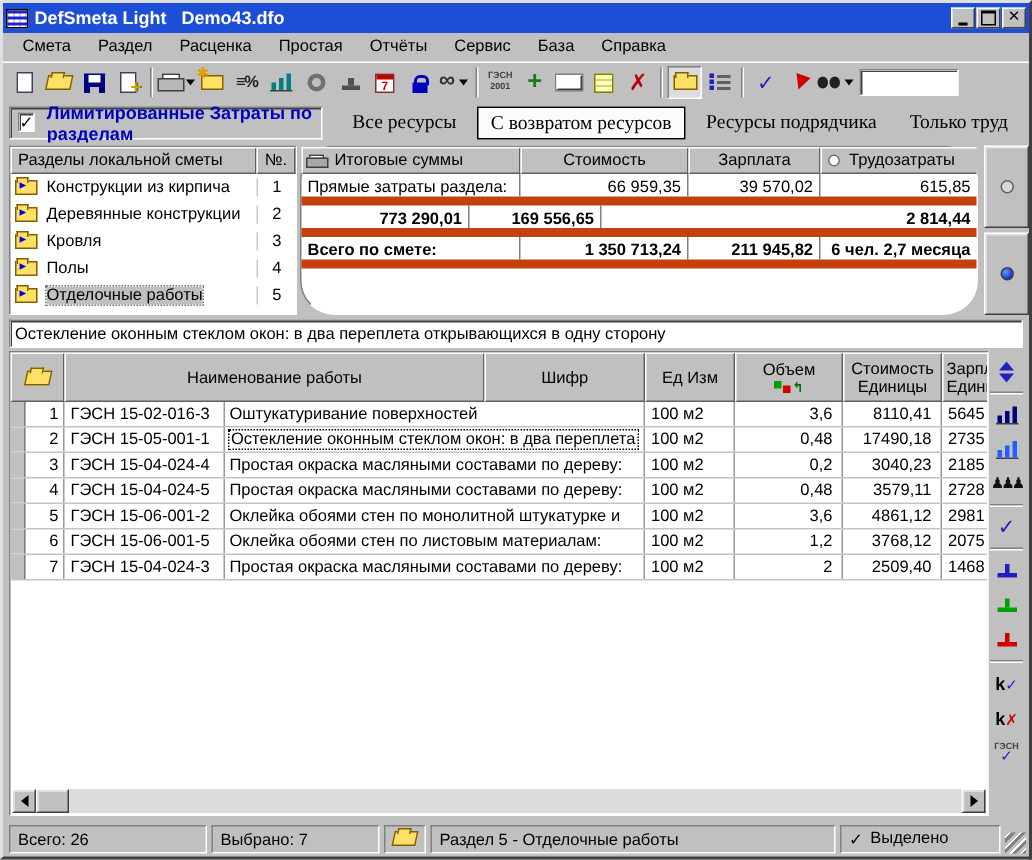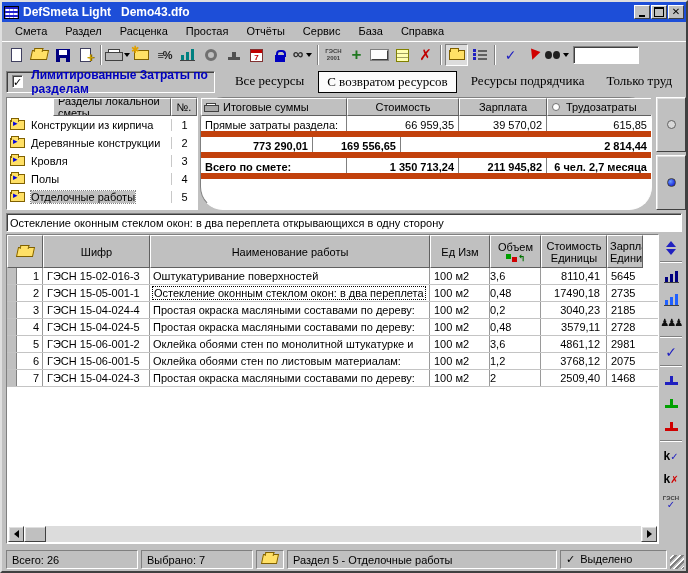--- a/index.html
+++ b/index.html
@@ -95,21 +95,21 @@
   .tabs { display:flex; margin-left:12px; font-family:"Liberation Serif","DejaVu Serif",serif; font-size:13px; white-space:nowrap; }
   .tab { padding:2px 8px; margin-right:6px; }
   .tab.selected { background:#fbfbfb; border:1px solid #000; }
 
   
   .upper { position:relative; height:114px; margin-top:2px; }
   .panel-sunken { border:1px solid; border-color:#808080 #fff #fff #808080; background:#fff; }
   .hcell { background:#c0c0c0; border:1px solid; border-color:#fff #606060 #606060 #fff; display:flex; align-items:center; overflow:hidden; }
 
   .sections { position:absolute; left:4px; top:0; width:192px; height:113px; }
-  .sections .hdr { display:flex; height:18px;padding-left:46px; }
+  .sections .hdr { display:flex; height:18px; }
   .sections .hcell.name { flex:1; padding-left:4px; }
   .sections .hcell.num { width:26px; justify-content:center; }
   .sec-row { display:flex; align-items:center; height:18px; }
   .sec-ic { width:15px; height:10px; background:#ffe066; border:1px solid #806000; position:relative; margin:0 4px 0 3px; flex:none; }
   .sec-ic::before { content:""; position:absolute; top:-3px; left:0; width:6px; height:3px; background:#ffe066; border:1px solid #806000; border-bottom:none; }
   .sec-ic::after { content:"▸"; position:absolute; left:2px; top:-3px; color:#0000e0; font-size:9px; }
   .sec-name { flex:1; white-space:nowrap; overflow:hidden; padding:1px 2px; }
   .sec-row.selected .sec-name span { background:#c0c0c0; outline:1px dotted #808080; }
   .sec-num { width:26px; text-align:center; border-left:1px solid #c8c8c8; }
 
@@ -132,35 +132,35 @@
 
   
   .descbar { margin:2px 4px; height:19px; background:#fff; border:1px solid; border-color:#808080 #fff #fff #808080; box-shadow:inset 1px 1px 0 #404040;
     padding:3px 3px 0 3px; white-space:nowrap; overflow:hidden; }
 
   
   .workarea { position:relative; height:312px; }
   .works { position:absolute; left:4px; top:0; width:653px; height:310px; overflow:hidden; }
   .works .hdr { display:flex; height:33px; }
   .works .hcell { justify-content:center; text-align:center; flex:none; flex-direction:column; line-height:12px; }
-  .w-c0 { width:36px; } .w-c1 { width:107px; } .w-c2 { width:280px; } .w-c3 { width:60px; } .w-c4 { width:51px; } .w-c5 { width:66px; } .w-c6 { width:36px; align-items:flex-start !important; padding-left:2px; text-align:left; }
+  .w-c0 { width:36px; } .w-c1 { width:107px; } .w-c2 { width:280px; } .w-c3 { width:60px; } .w-c4 { width:72px; } .w-c5 { width:66px; } .w-c6 { width:36px; align-items:flex-start !important; padding-left:2px; text-align:left; }
   .vol-ic { display:inline-flex; align-items:center; gap:1px; height:8px; margin-top:1px; }
   .vol-ic i { width:5px; height:5px; display:inline-block; }
   .vol-ic .g { background:#00a000; margin-top:-3px; }
   .vol-ic .r { background:#d00000; margin-top:2px; }
   .vol-ic .a { color:#007000; font-size:9px; line-height:5px; font-weight:bold; }
   .w-row { display:flex; height:17px; border-bottom:1px solid #c4c4c4; align-items:stretch; }
   .w-cell { border-right:1px solid #9a9a9a; padding-top:2px; overflow:hidden; white-space:nowrap; flex:none; }
   .w-ind { width:10px; background:#c0c0c0; border-right:1px solid #808080; flex:none; }
   .w-num { width:26px; text-align:right; padding-right:3px; }
   .w-code { padding-left:4px; }
   .w-name { padding-left:3px; }
   .w-name.focus span { outline:1px dotted #000; padding:0 1px; }
   .w-unit { padding-left:4px; }
-  .w-vol { padding-right:6px; }
+  .w-vol { text-align:right; padding-right:6px; }
   .w-cost { text-align:right; padding-right:6px; }
   .w-sal { padding-left:4px; border-right:none; }
 
   .hscroll { position:absolute; left:1px; right:1px; bottom:1px; height:16px; background:#dcdcdc; display:flex; }
   .sc-btn { width:16px; height:16px; background:#c0c0c0; border:1px solid; border-color:#fff #404040 #404040 #fff; box-shadow:inset 1px 1px 0 #dfdfdf;
     display:flex; align-items:center; justify-content:center; flex:none; }
   .sc-btn .tri-l { width:0; height:0; border-top:4px solid transparent; border-bottom:4px solid transparent; border-right:5px solid #000; }
   .sc-btn .tri-r { width:0; height:0; border-top:4px solid transparent; border-bottom:4px solid transparent; border-left:5px solid #000; }
   .sc-thumb { width:22px; height:16px; background:#c0c0c0; border:1px solid; border-color:#fff #404040 #404040 #fff; box-shadow:inset 1px 1px 0 #dfdfdf; flex:none; }
   .sc-track { flex:1; }
@@ -404,22 +404,22 @@
   </div>
 
   <div class="descbar">Остекление оконным стеклом окон: в два переплета открывающихся в одну сторону</div>
 
   <div class="workarea">
     <div class="works panel-sunken">
       <div class="hdr">
         <span class="hcell w-c0">
             <span class="ic ic-open"></span>
           </span>
+        <span class="hcell w-c2">Наименование работы</span>
         <span class="hcell w-c1">Шифр</span>
-        <span class="hcell w-c2">Наименование работы</span>
         <span class="hcell w-c3">Ед Изм</span>
         <span class="hcell w-c4">
             <span>Объем</span>
             <span class="vol-ic">
               <i class="g"></i>
               <i class="r"></i>
               <span class="a">↰</span>
             </span>
           </span>
         <span class="hcell w-c5">

